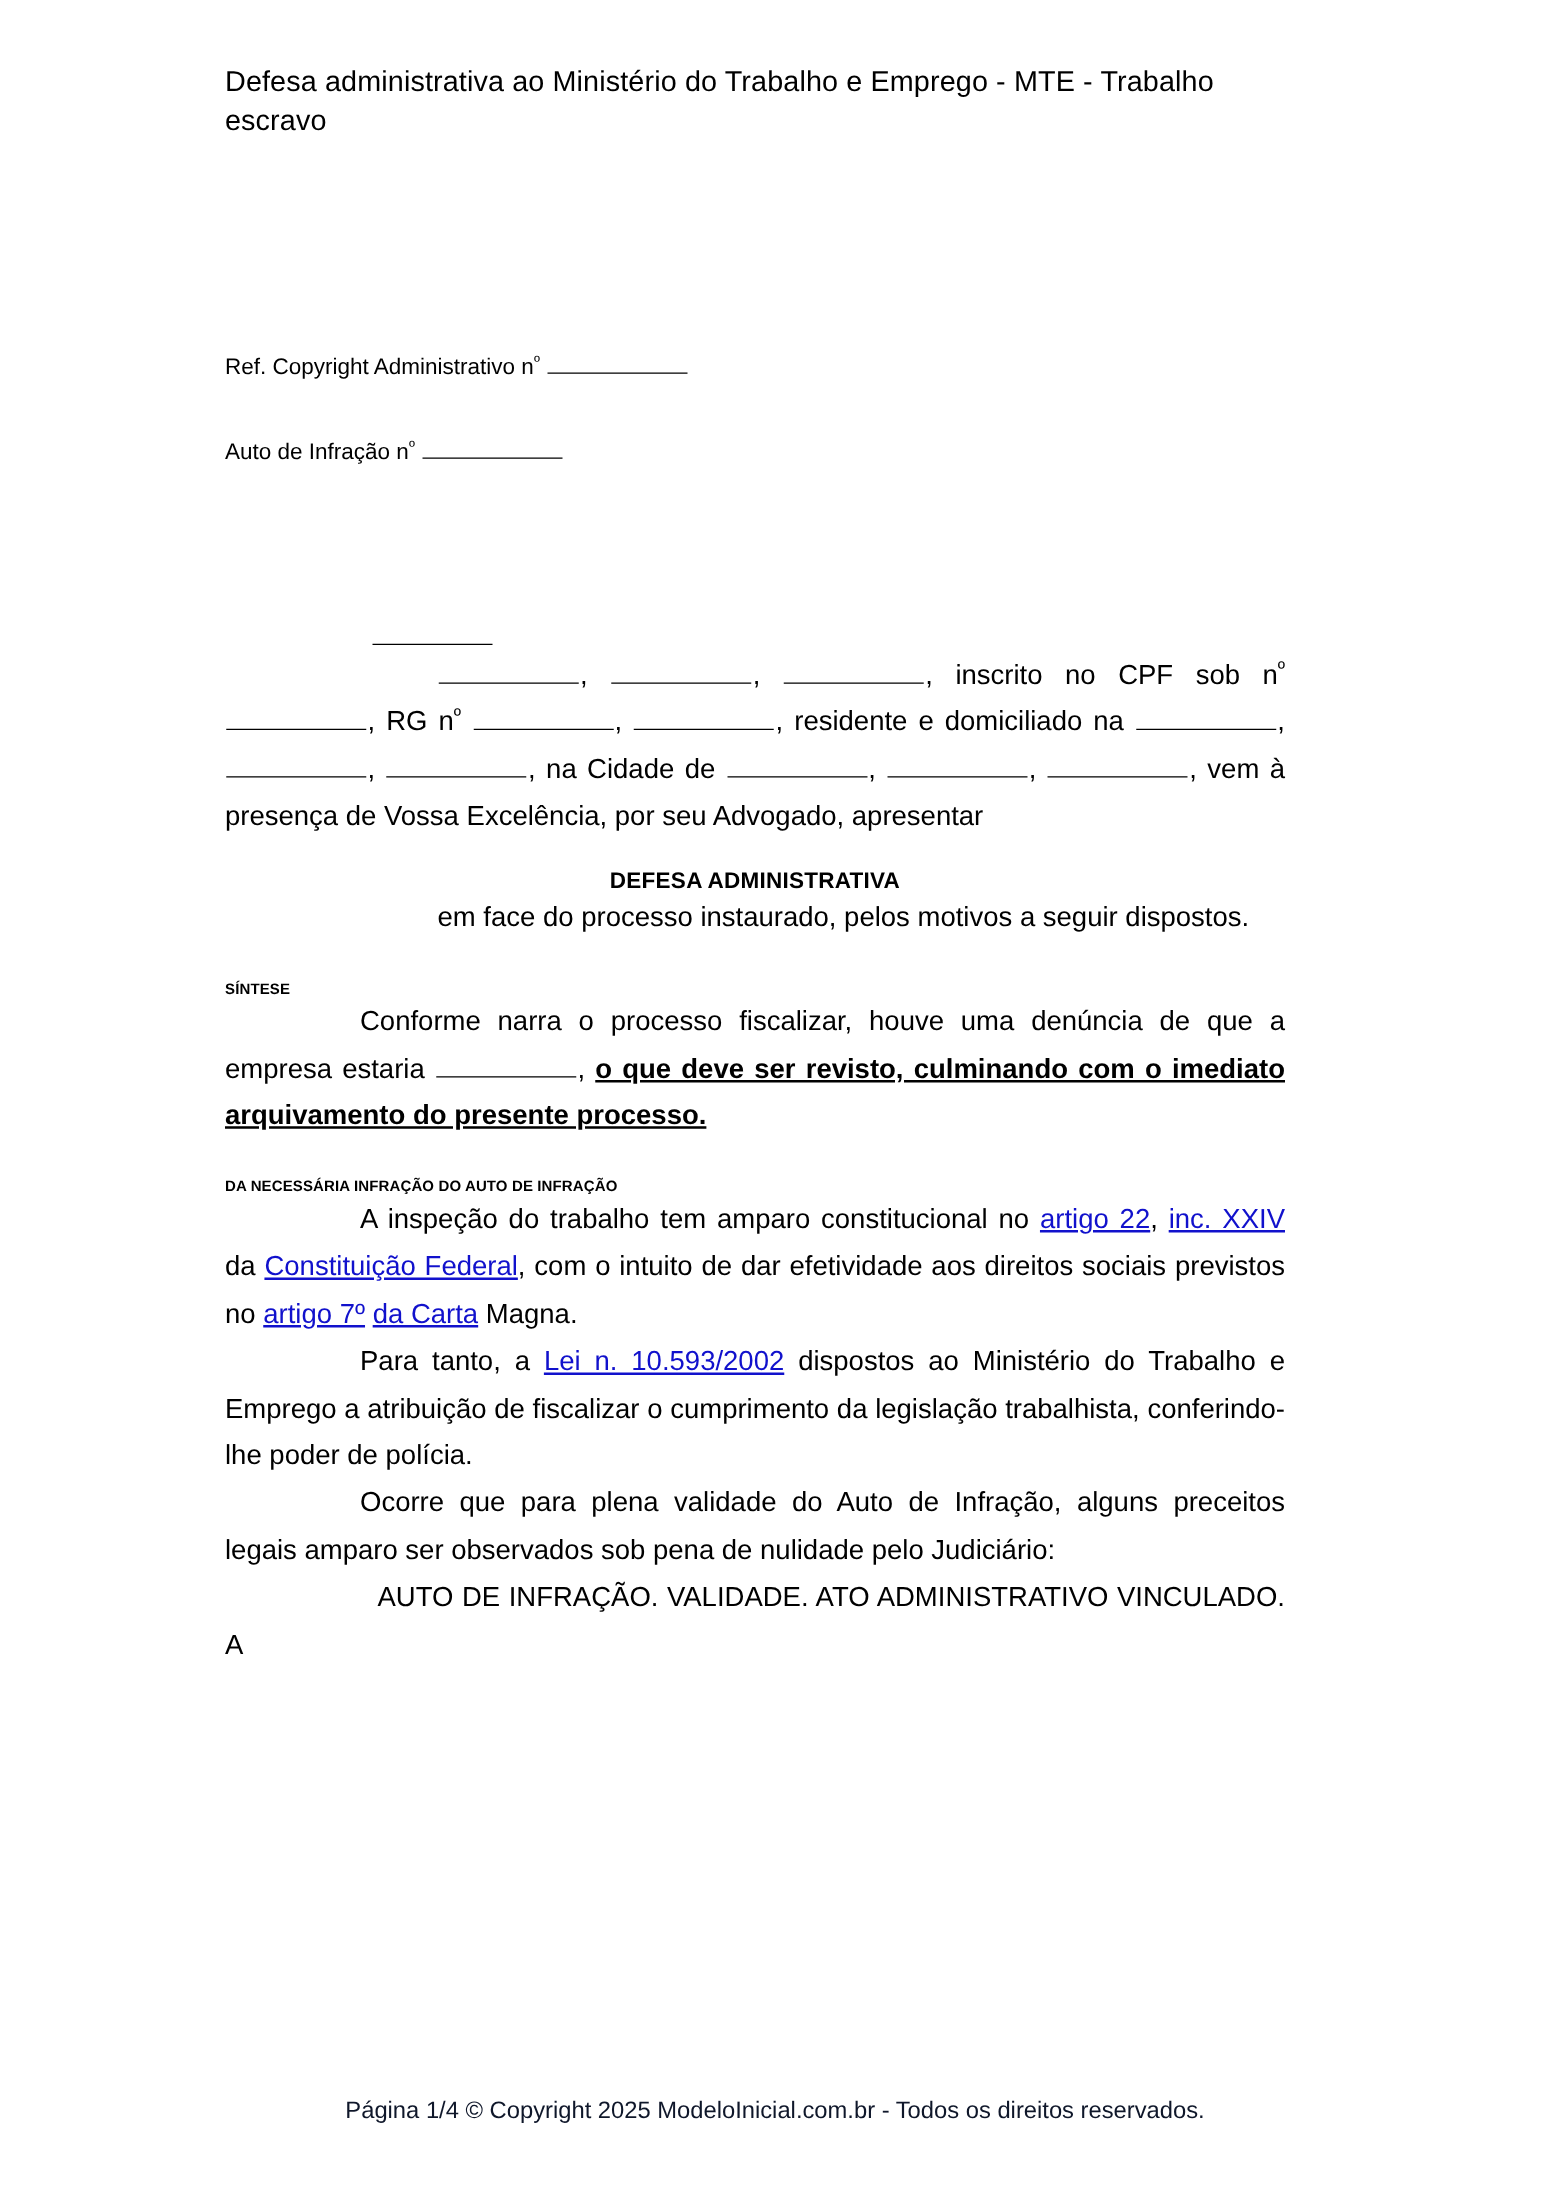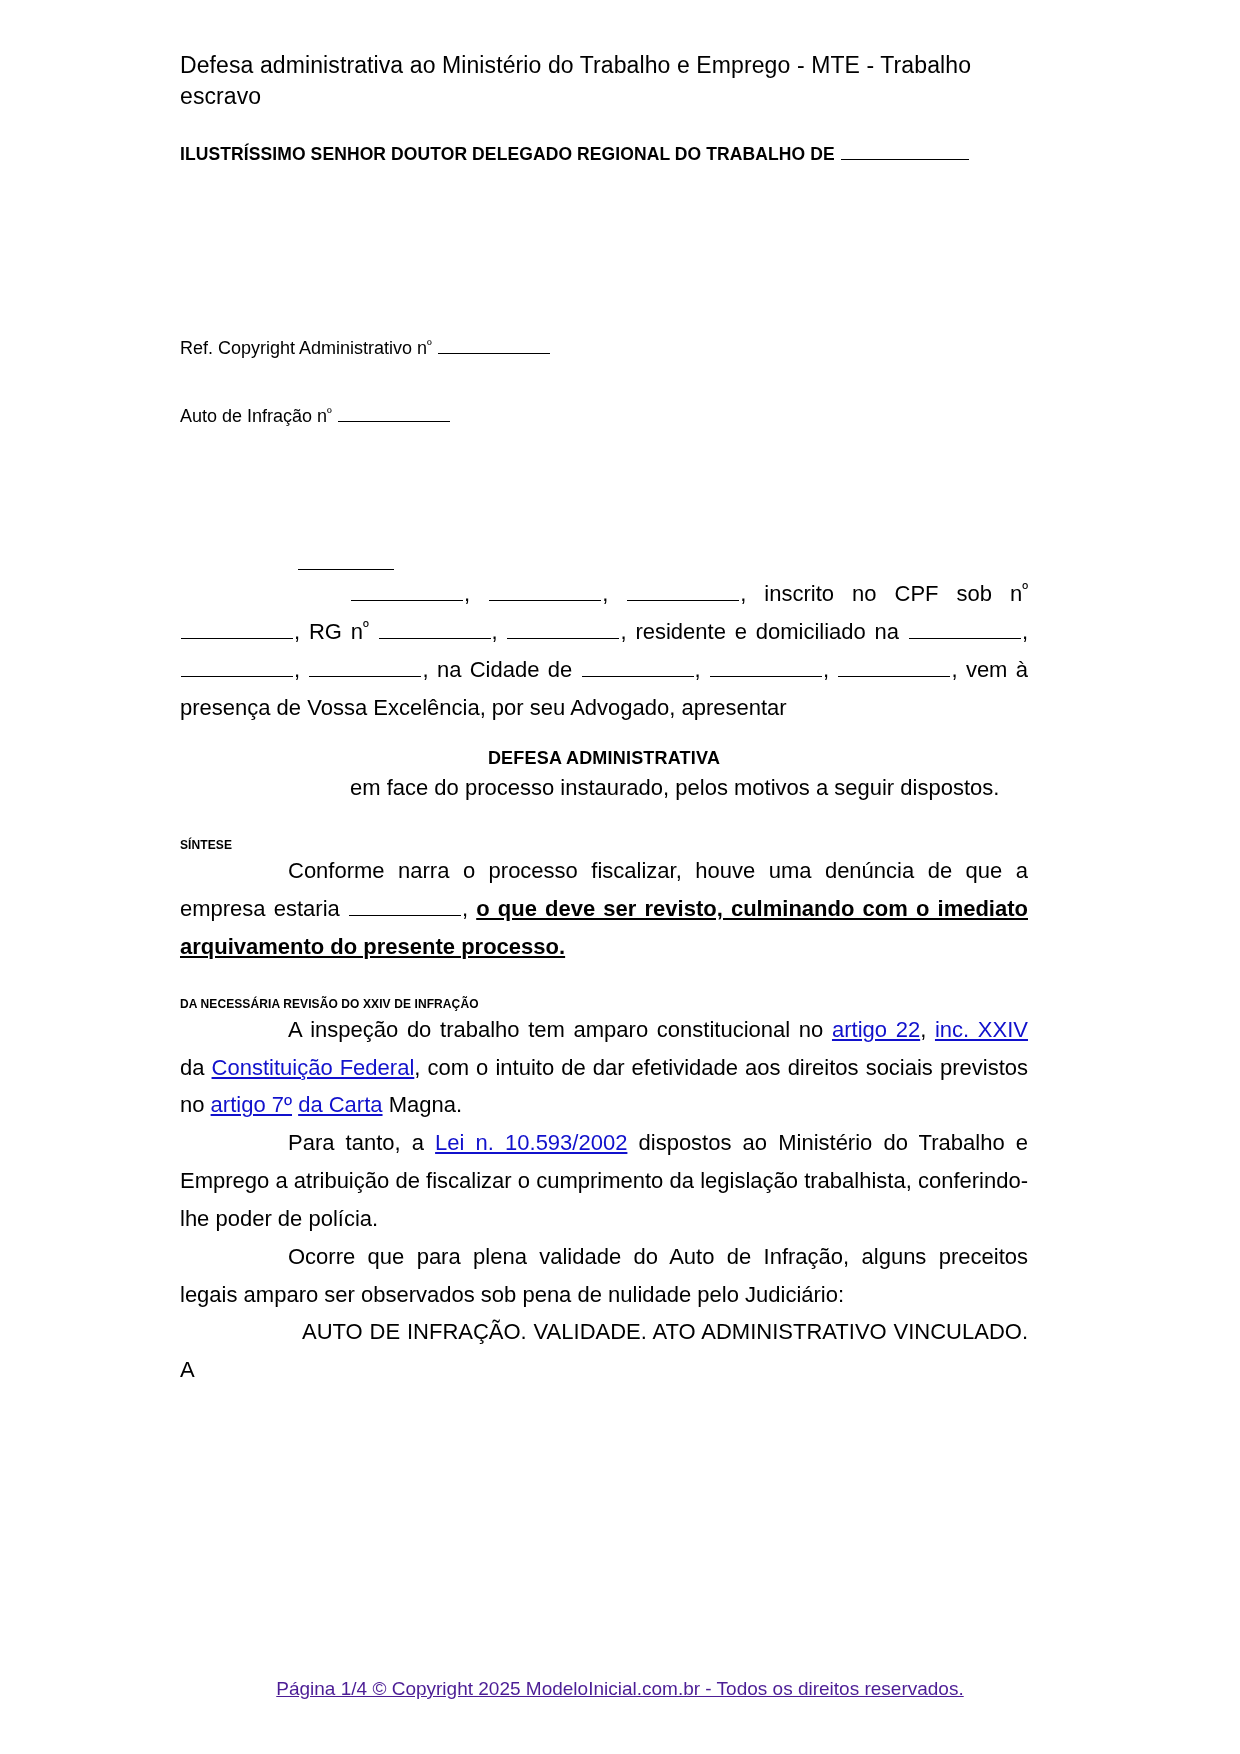--- a/index.html
+++ b/index.html
@@ -127,36 +127,31 @@
   }
 
   
   .footer {
     position: absolute;
     left: 0;
     right: 0;
     bottom: 54px;
     text-align: center;
     font-size: 19px;
-    color: #4c1d95;
-    text-decoration: underline;
+    color: #0f172a;
   }
 </style>
 </head>
 <body>
 
 <div class="page">
   <div class="content">
 
     <div class="doc-title">Defesa administrativa ao Ministério do Trabalho e Emprego - MTE - Trabalho escravo</div>
 
-    <div class="addressee">
-      <span>ILUSTRÍSSIMO SENHOR DOUTOR DELEGADO REGIONAL DO TRABALHO DE</span>
-      <span class="blank b-xl"></span>
-    </div>
 
     <div class="ref-line ref-proc">
       <span>Ref. Copyright Administrativo n</span><sup class="ord">º</sup>
       <span class="blank b-lg"></span>
     </div>
 
     <div class="ref-line ref-auto">
       <span>Auto de Infração n</span><sup class="ord">º</sup>
       <span class="blank b-lg"></span>
     </div>
@@ -172,21 +167,21 @@
     <div class="center-head">DEFESA ADMINISTRATIVA</div>
 
     <p class="just after-head">em face do processo instaurado, pelos motivos a seguir dispostos.</p>
 
     <div class="section-head">SÍNTESE</div>
 
     <p class="just para">
       <span>Conforme narra o processo fiscalizar, houve uma denúncia de que a empresa estaria </span><span class="blank b-lg"></span><span>, </span><span class="emph">o que deve ser revisto, culminando com o imediato arquivamento do presente processo.</span>
     </p>
 
-    <div class="section-head">DA NECESSÁRIA REVISÃO DO XXIV DE INFRAÇÃO</div>
+    <div class="section-head">DA NECESSÁRIA INFRAÇÃO DO AUTO DE INFRAÇÃO</div>
 
     <p class="just para">
       <span>A inspeção do trabalho tem amparo constitucional no </span><span class="link">artigo 22</span><span>, </span><span class="link">inc. XXIV</span><span> da </span><span class="link">Constituição Federal</span><span>, com o intuito de dar efetividade aos direitos sociais previstos no </span><span class="link">artigo 7º</span><span> </span><span class="link">da Carta</span><span> Magna.</span>
     </p>
 
     <p class="just para">
       <span>Para tanto, a </span><span class="link">Lei n. 10.593/2002</span><span> dispostos ao Ministério do Trabalho e Emprego a atribuição de fiscalizar o cumprimento da legislação trabalhista, conferindo-lhe poder de polícia.</span>
     </p>
 
     <p class="just para">Ocorre que para plena validade do Auto de Infração, alguns preceitos legais amparo ser observados sob pena de nulidade pelo Judiciário:</p>

